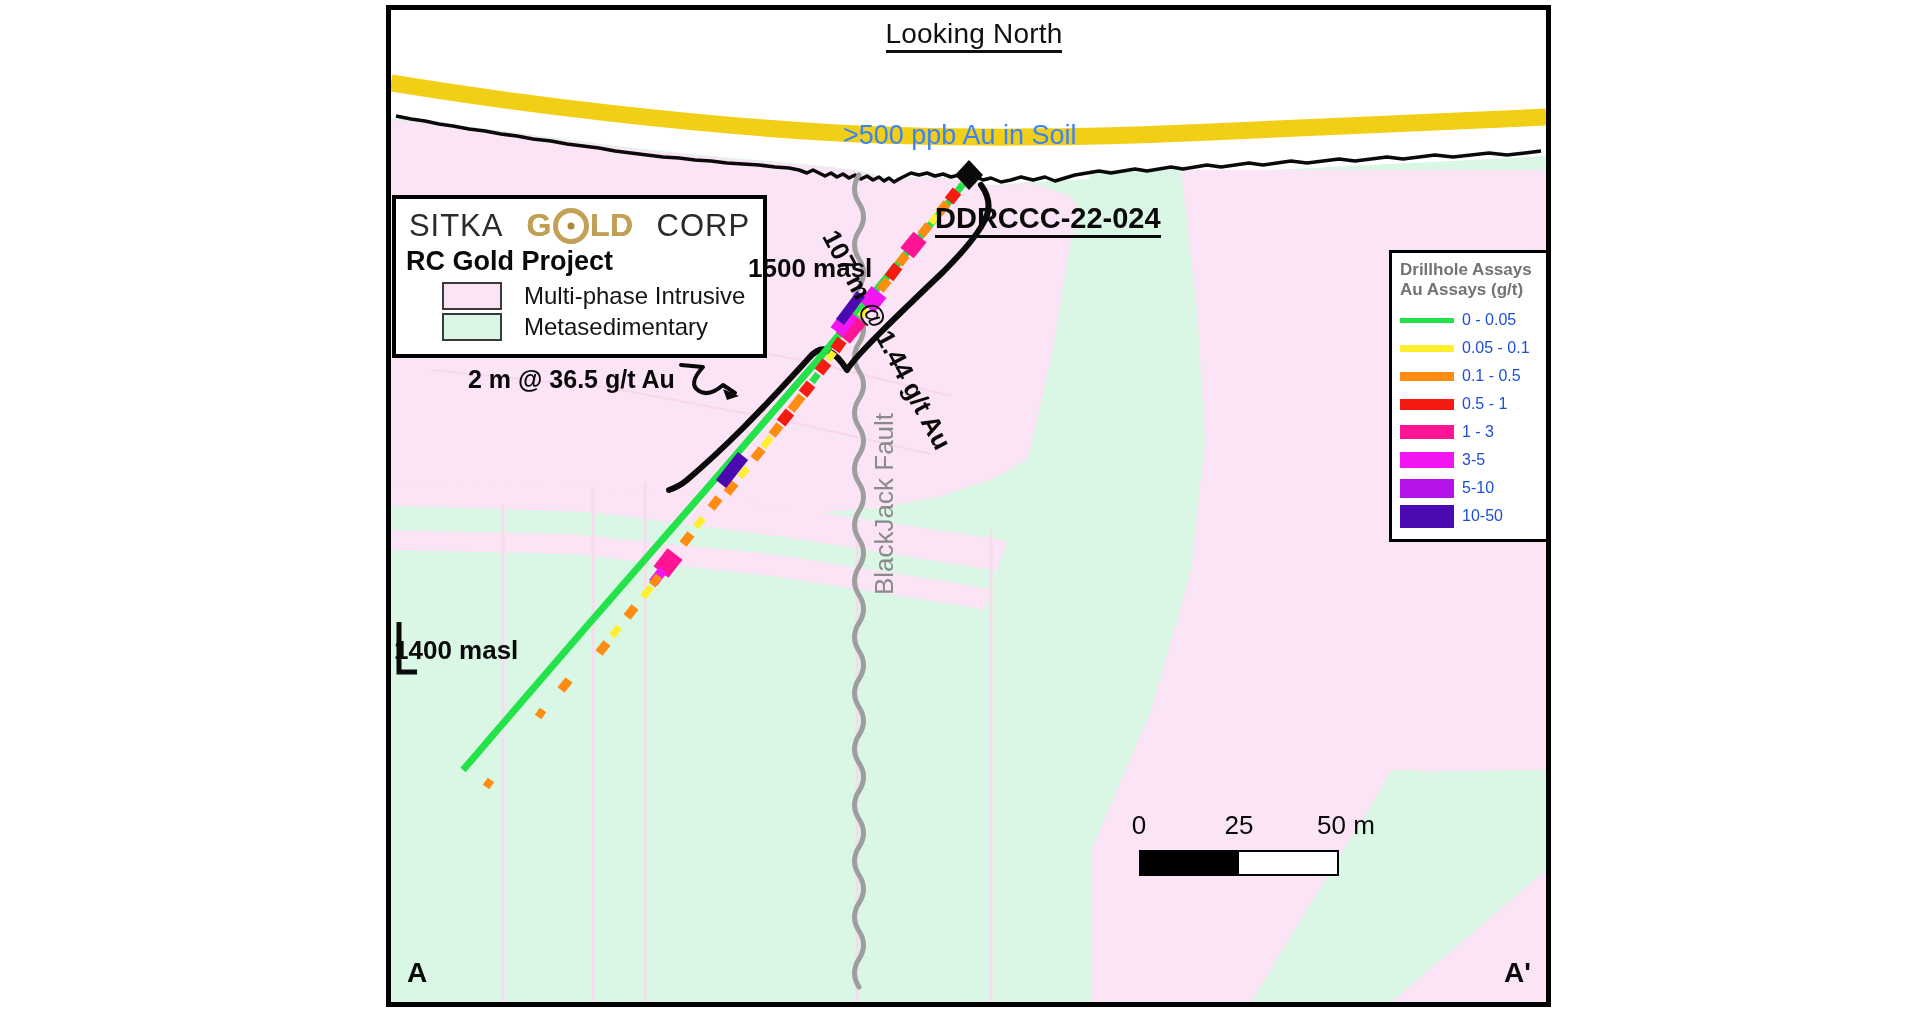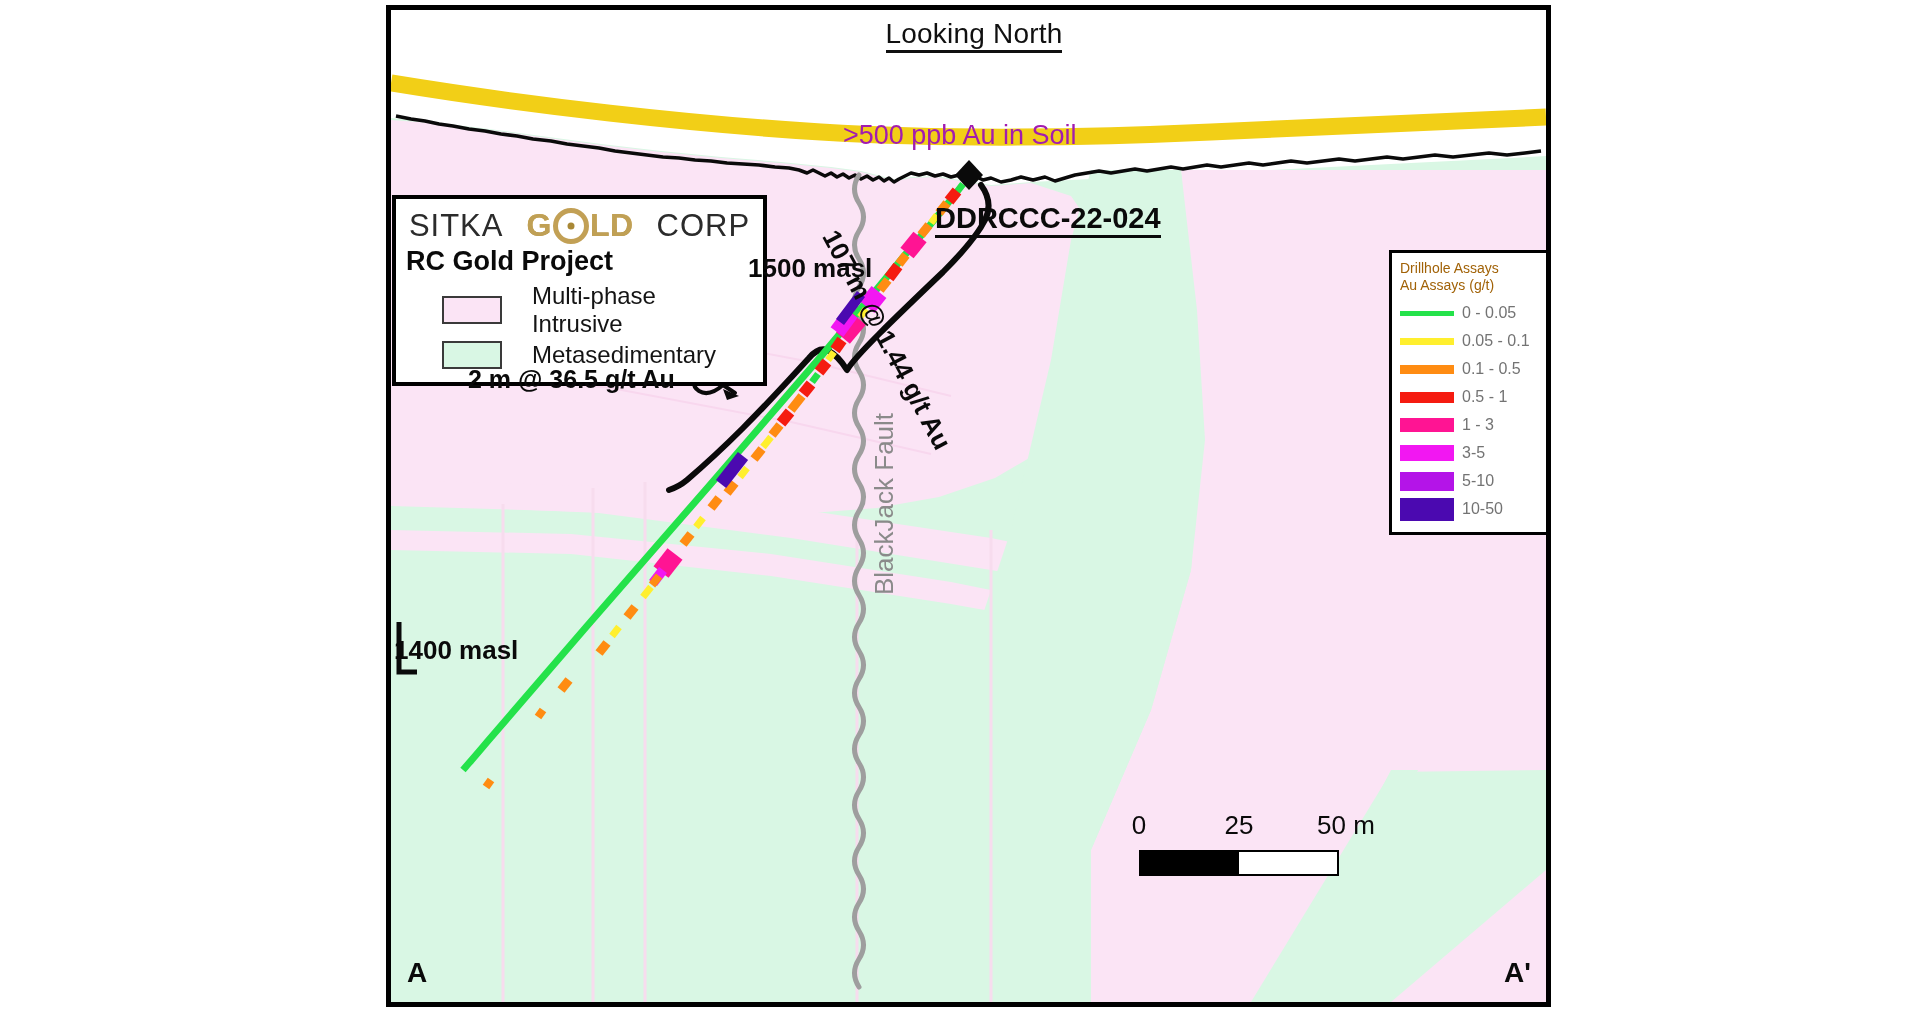--- a/index.html
+++ b/index.html
@@ -47,21 +47,21 @@
     border-bottom: 3px solid #101010;
     padding-bottom: 1px;
   }
 
   
   .soil-label {
     position: absolute;
     left: 452px;
     top: 110px;
     font-size: 27px;
-    color: #a21caf;
+    color: #3b82f6;
     white-space: nowrap;
   }
 
   
   .dh-label {
     position: absolute;
     left: 544px;
     top: 192px;
     font-size: 29px;
     font-weight: bold;
@@ -137,21 +137,21 @@
     font-size: 24px;
     color: #1a1a1a;
     margin-top: -1px;
   }
   .geo-legend {
     margin-top: 5px;
   }
   .geo-row {
     display: flex;
     align-items: center;
-    gap: 30px;
+    gap: 22px;
     margin: 3px 0 3px 36px;
   }
   .geo-swatch {
     width: 60px;
     height: 28px;
     border: 2px solid #3a3a3a;
     box-sizing: border-box;
   }
   .geo-text {
     font-size: 24px;
@@ -163,39 +163,39 @@
     position: absolute;
     left: 998px;
     top: 240px;
     width: 160px;
     background: #ffffff;
     border: 3px solid #000000;
     box-sizing: border-box;
     padding: 7px 8px 9px 8px;
   }
   .assay-title {
-    font-size: 14px;
-    font-weight: normal;
-    color: #a16207;
+    font-size: 17px;
+    font-weight: bold;
+    color: #737373;
     line-height: 1.18;
   }
   .assay-rows { margin-top: 6px; }
   .assay-row {
     display: flex;
     align-items: center;
     gap: 8px;
     height: 28px;
   }
   .assay-sw {
     width: 54px;
     flex: 0 0 54px;
   }
   .assay-lbl {
     font-size: 16px;
-    color: #737373;
+    color: #1d4ed8;
     white-space: nowrap;
   }
 
   
   .elev {
     position: absolute;
     font-size: 26px;
     font-weight: bold;
     color: #0a0a0a;
     white-space: nowrap;

